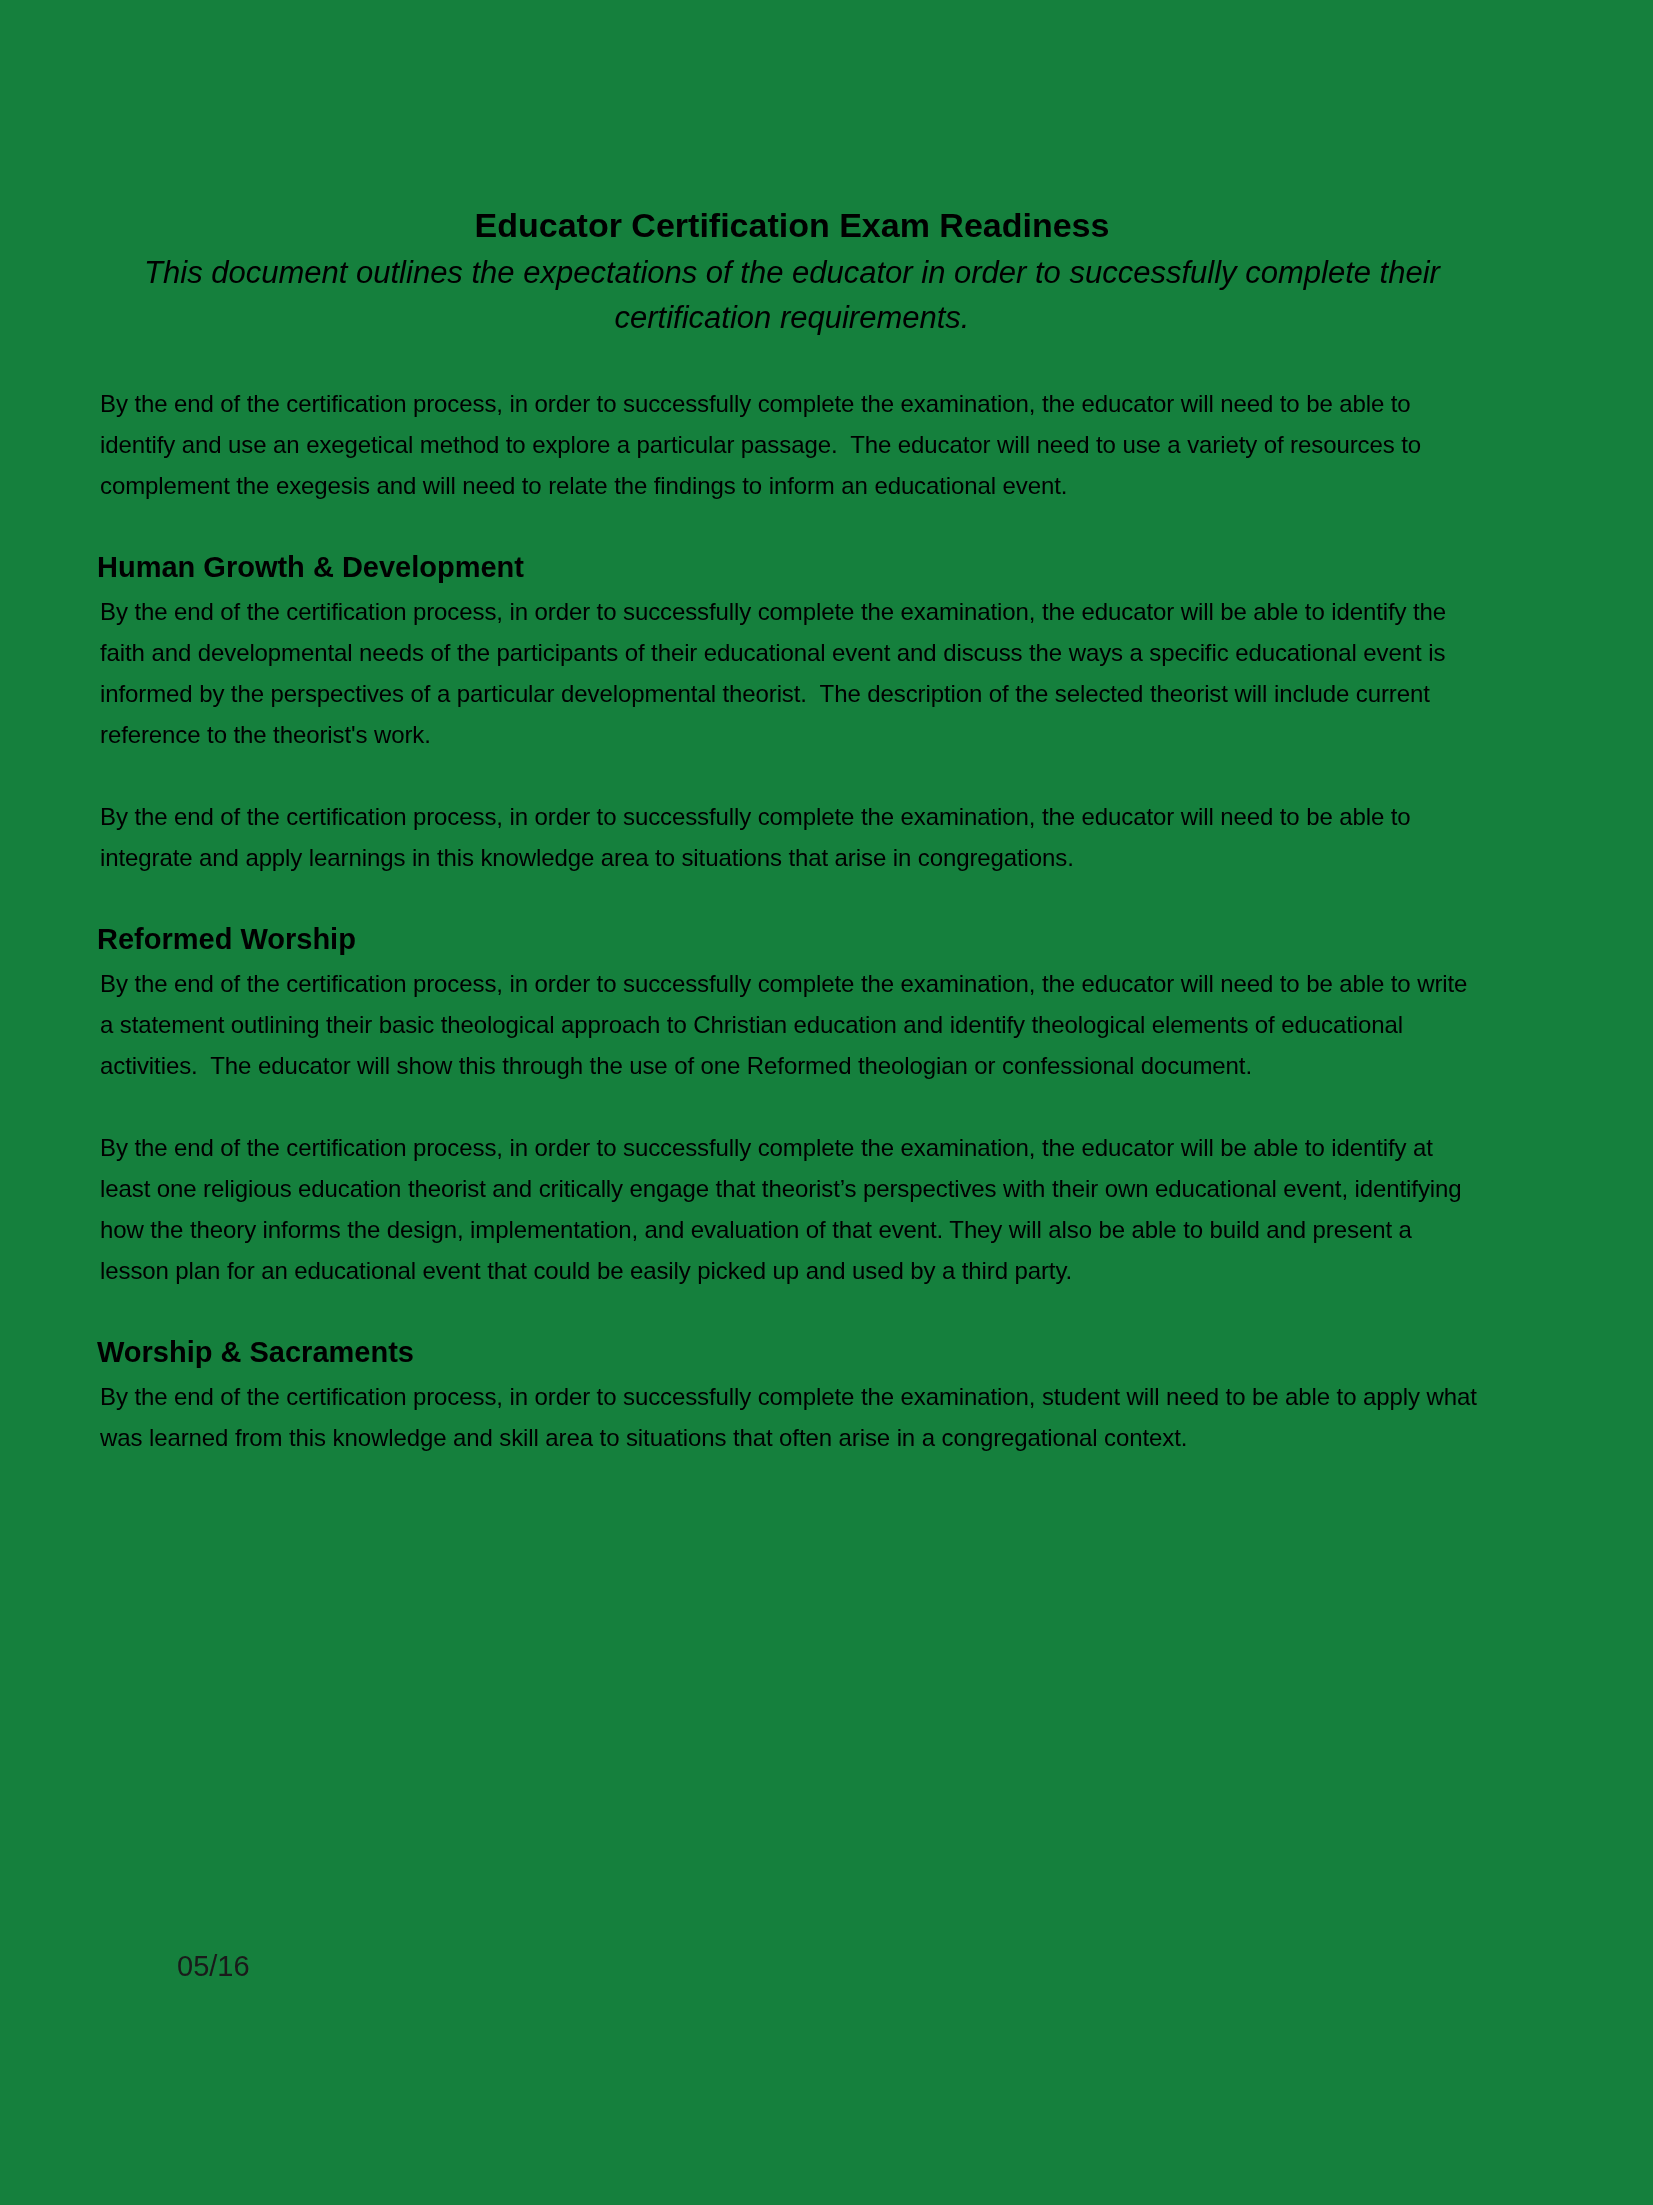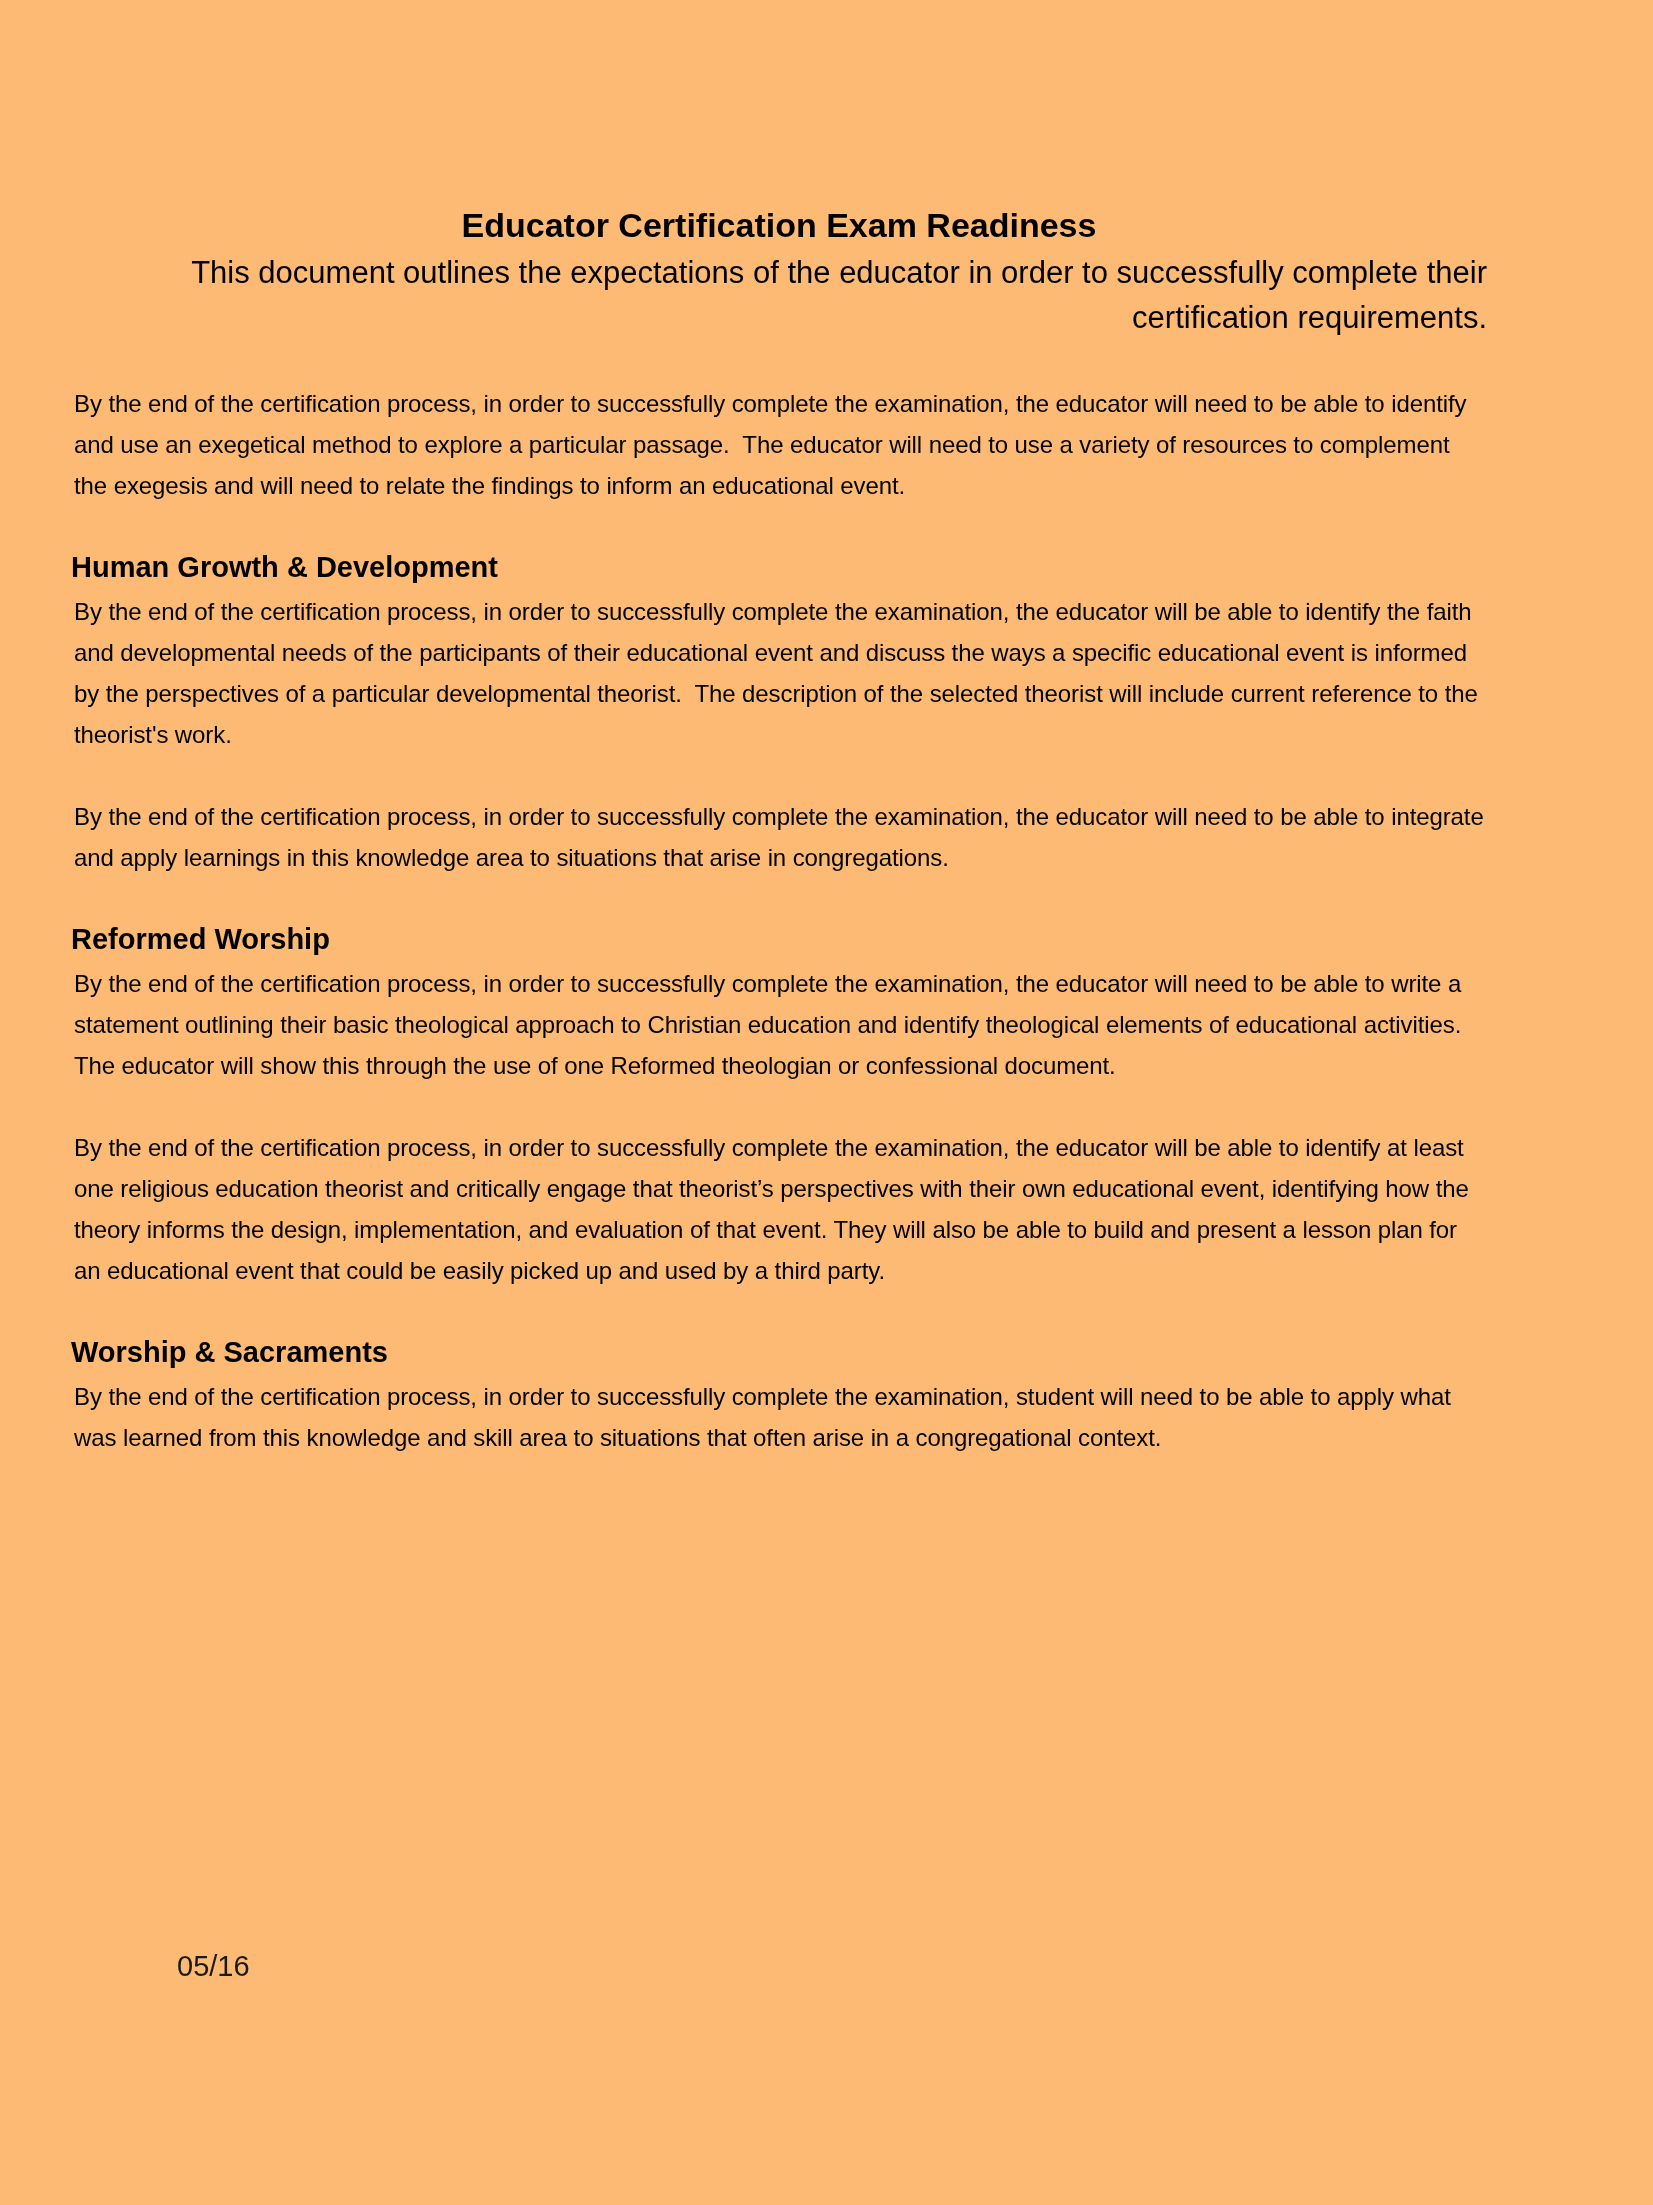--- a/index.html
+++ b/index.html
@@ -11,37 +11,38 @@
     width: 1654px;
     height: 2205px;
     position: relative;
     font-family: "Liberation Sans", sans-serif;
     color: #000000;
     overflow: hidden;
   }
   .page {
     position: absolute;
     inset: 0;
-    padding: 201px 167px 0 71px;
+    padding: 201px 167px 0 97px;
     box-sizing: border-box;
-    background: #fdba74;
+    background: #15803d;
   }
   .doc-title {
     margin: 0;
     font-size: 34px;
     line-height: 49px;
     font-weight: bold;
     text-align: center;
     letter-spacing: 0px;
   }
   .doc-subtitle {
     margin: 0;
     font-size: 31px;
     line-height: 45px;
-    text-align: right;
+    font-style: italic;
+    text-align: center;
   }
   .sections {
     margin-top: 43px;
   }
   .doc-section {
     margin: 0 0 41px 0;
   }
   .section-heading {
     margin: 0;
     font-size: 29px;

